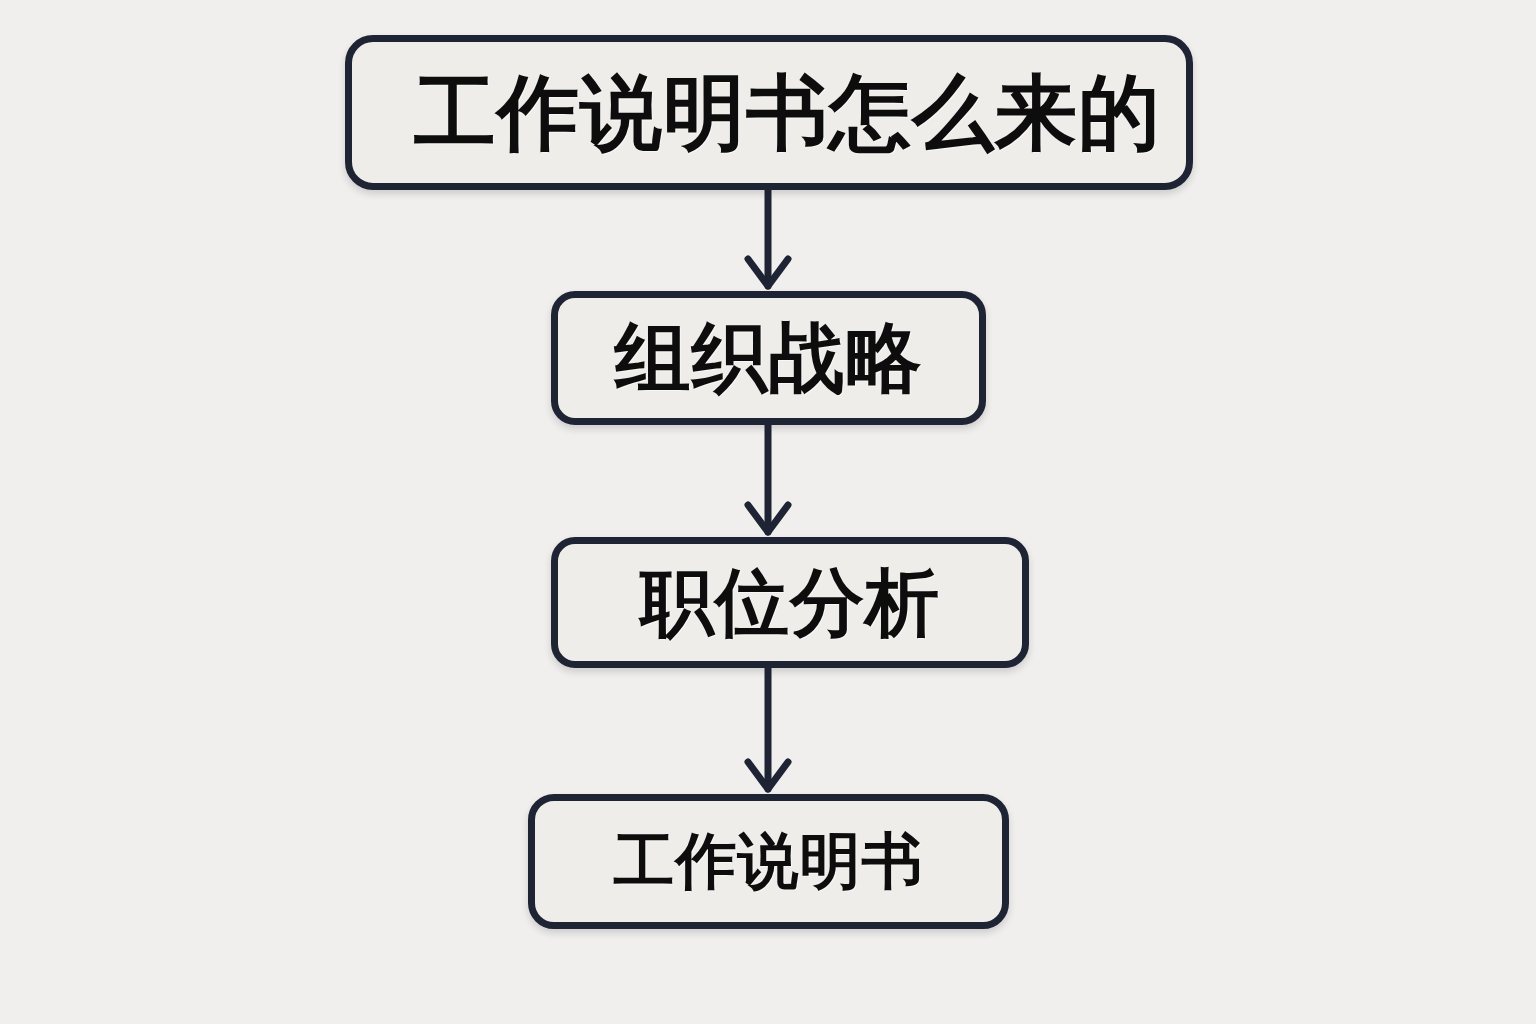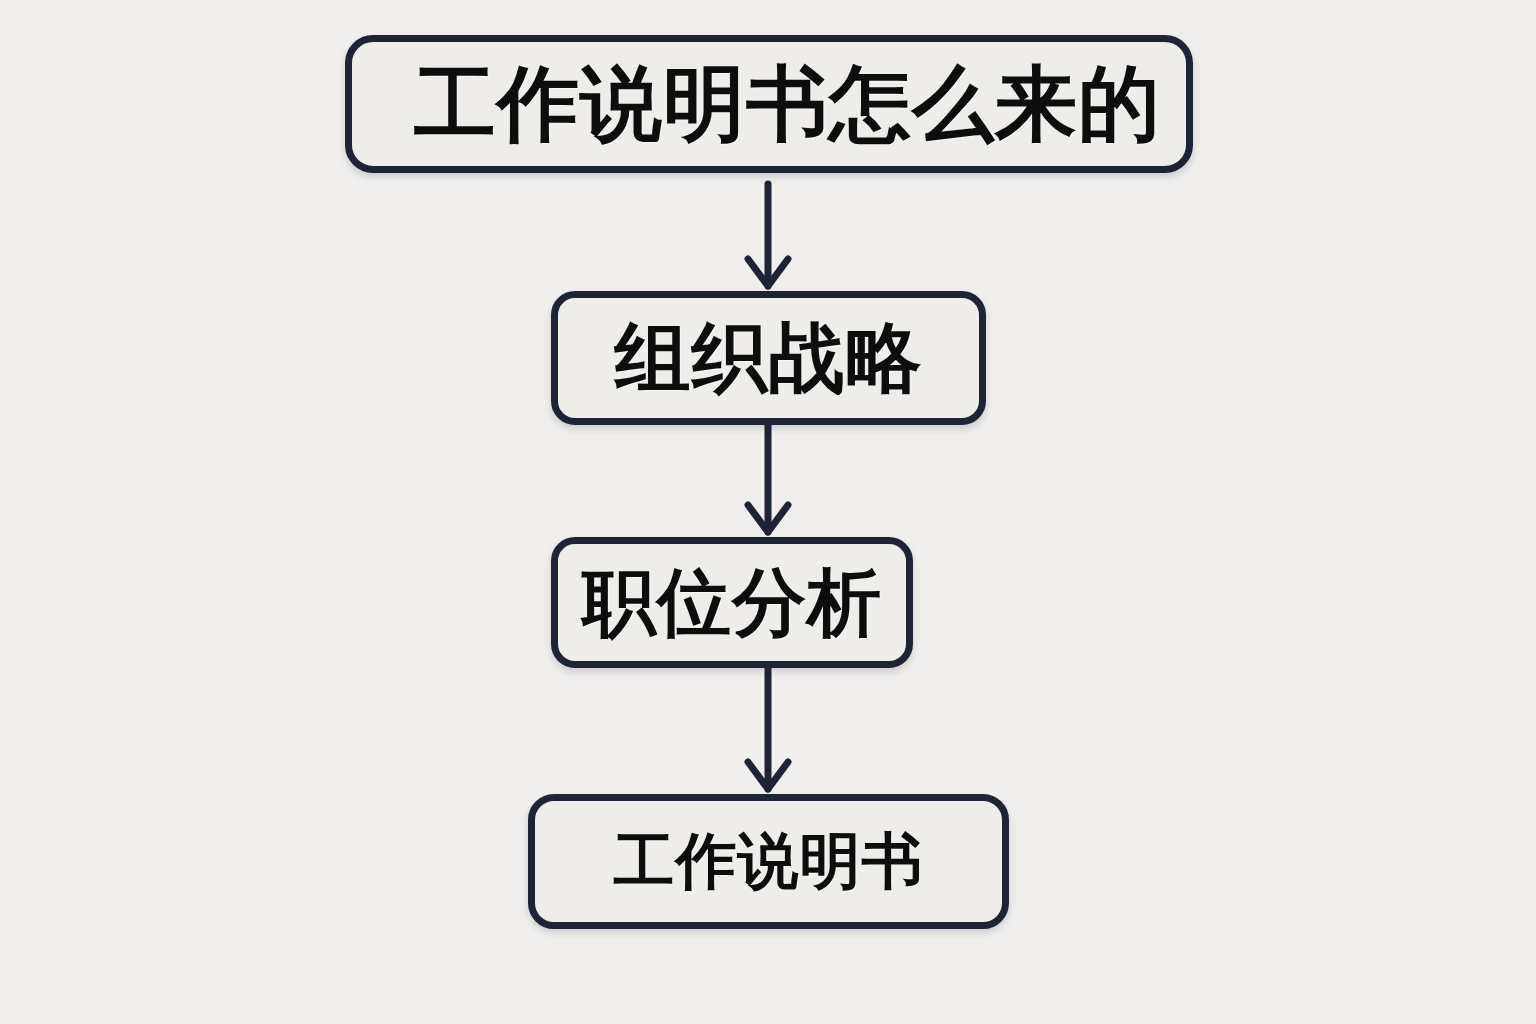--- a/index.html
+++ b/index.html
@@ -52,40 +52,40 @@
     white-space: nowrap;
     letter-spacing: 1px;
     text-shadow: 1px 1px 0 rgba(255, 255, 255, 0.55);
   }
 
   
   #node-0 {
     left: 345px;
     top: 35px;
     width: 848px;
-    height: 138px;
+    height: 155px;
     border-radius: 28px;
     padding-left: 37px;
   }
   #node-0 .node-label { font-size: 82px; }
 
   
   #node-1 {
     left: 551px;
     top: 291px;
     width: 435px;
     height: 134px;
   }
   #node-1 .node-label { font-size: 76px; }
 
   
   #node-2 {
     left: 551px;
     top: 537px;
-    width: 362px;
+    width: 478px;
     height: 131px;
   }
   #node-2 .node-label { font-size: 74px; }
 
   
   #node-3 {
     left: 528px;
     top: 794px;
     width: 481px;
     height: 135px;

